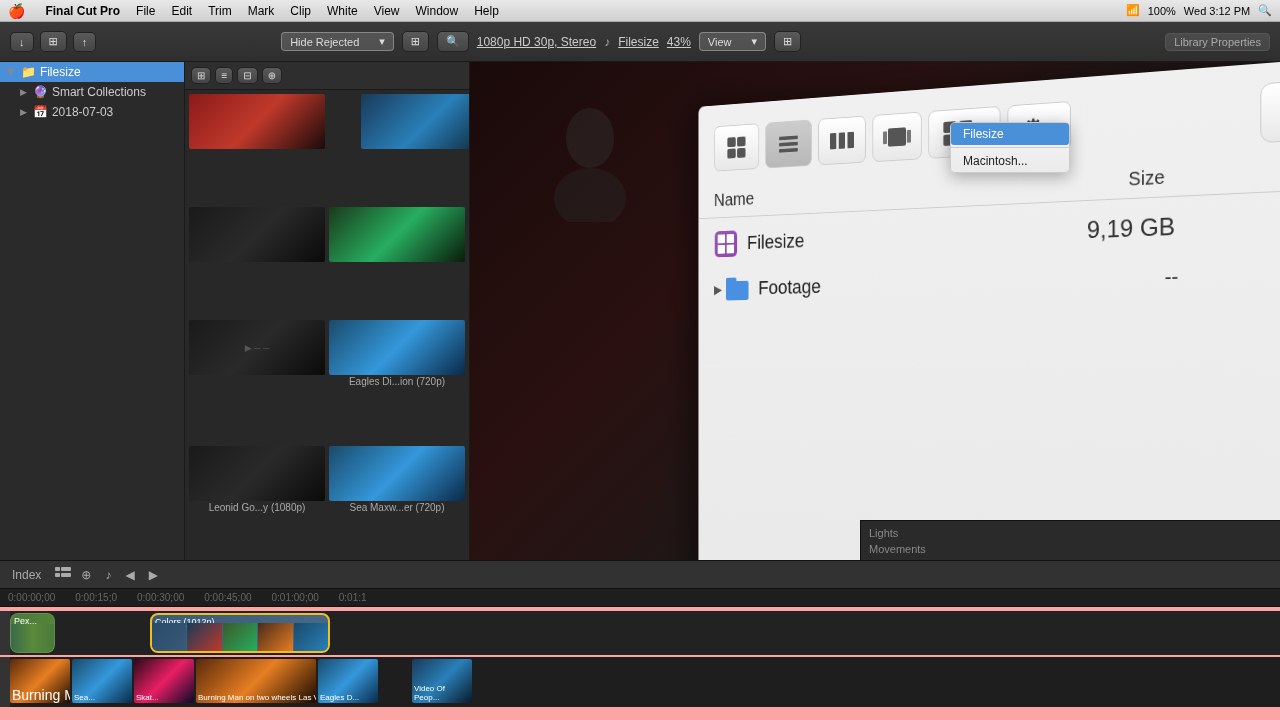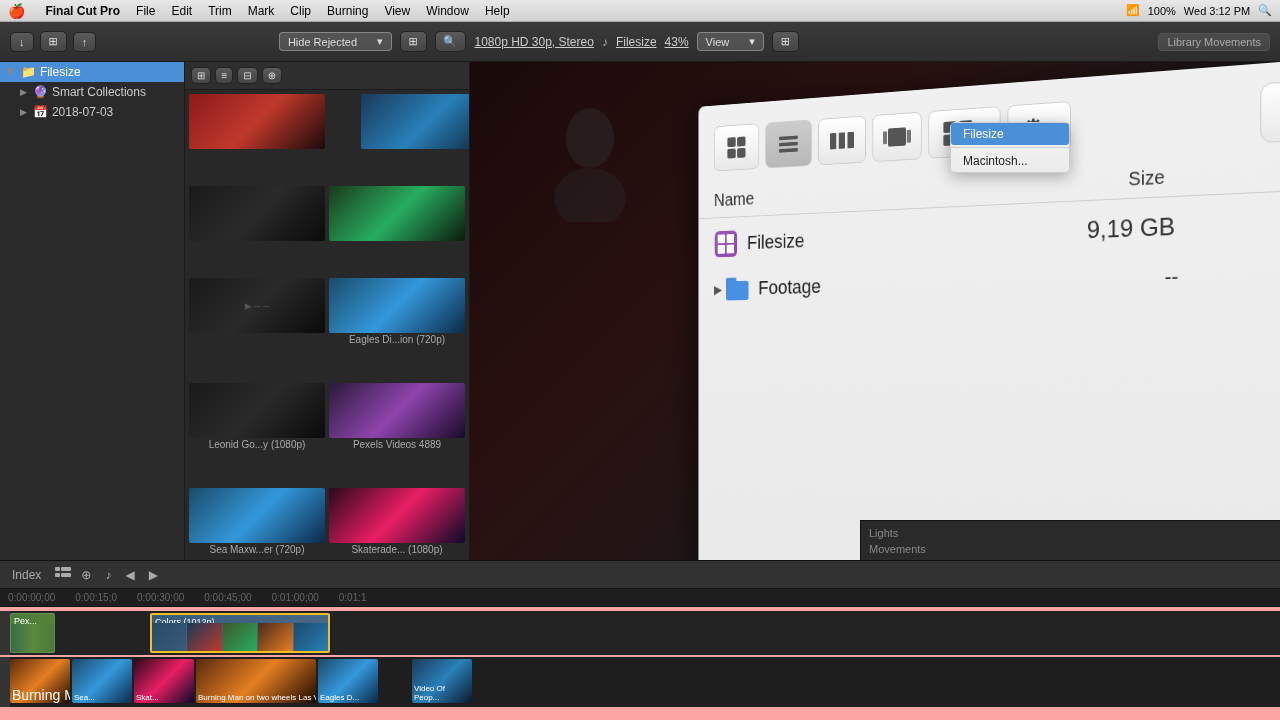--- a/index.html
+++ b/index.html
@@ -210,21 +210,21 @@
     }
     .timecode { font-size: 10px; color: #666; }
     .track-area { height: calc(160px - 28px - 18px); display: flex; flex-direction: column; gap: 2px; padding: 4px 0; }
     .track { display: flex; height: 44px; }
     .track-label { width: 10px; background: #333; }
     .track-content { flex: 1; background: #222; position: relative; overflow: hidden; }
 
     
     .clip {
       position: absolute; height: 40px; top: 2px;
-      border-radius: 2px; overflow: hidden; cursor: pointer;
+      border-radius: 8px; overflow: hidden; cursor: pointer;
       border: 1px solid rgba(255,255,255,0.1);
     }
     .clip-label { font-size: 9px; color: #fff; padding: 2px 3px; position: absolute; top: 0; left: 0; white-space: nowrap; }
     .bthumbs { width: 60px; height: 44px; background: #333; border-radius: 2px; flex-shrink: 0; overflow: hidden; }
 
     
     #effects-panel {
       position: absolute; bottom: 0; right: 0;
       width: 420px; height: 200px;
       background: #2a2a2a; border-left: 1px solid #111; border-top: 1px solid #111;
@@ -262,21 +262,21 @@
 <body>
 
 <div id="menubar">
   <span class="menu-apple">🍎</span>
   <span class="menu-app-name">Final Cut Pro</span>
   <span class="menu-item">File</span>
   <span class="menu-item">Edit</span>
   <span class="menu-item">Trim</span>
   <span class="menu-item">Mark</span>
   <span class="menu-item">Clip</span>
-  <span class="menu-item">Burning</span>
+  <span class="menu-item">White</span>
   <span class="menu-item">View</span>
   <span class="menu-item">Window</span>
   <span class="menu-item">Help</span>
   <div class="menu-right">
     <span>📶</span>
     <span>100%</span>
     <span>Wed 3:12 PM</span>
     <span>🔍</span>
   </div>
 </div>
@@ -302,21 +302,21 @@
     <span style="color:#aaa;font-size:12px">♪</span>
     <span class="toolbar-label">Filesize</span>
     <span class="toolbar-label">43%</span>
     <div class="dropdown-pill">
       <span>View</span>
       <span>▾</span>
     </div>
     <button class="toolbar-btn">⊞</button>
   </div>
   <div class="toolbar-right">
-    <span class="library-props-btn">Library Movements</span>
+    <span class="library-props-btn">Library Properties</span>
   </div>
 </div>
 
 <div id="main">
 
   <div id="sidebar">
     <div class="sidebar-item selected">
       <span class="sidebar-triangle open">▶</span>
       <span style="font-size:12px">📁</span>
       <span>Filesize</span>
@@ -363,24 +363,20 @@
 
       <div class="thumb-item">
         <div class="thumb-img t-sky" style="height:55px"></div>
         <div class="thumb-label">Eagles Di...ion (720p)</div>
       </div>
       <div class="thumb-item">
         <div class="thumb-img t-dark" style="height:55px"></div>
         <div class="thumb-label">Leonid Go...y (1080p)</div>
       </div>
 
-      <div class="thumb-item">
-        <div class="thumb-img t-purple" style="height:55px"></div>
-        <div class="thumb-label">Pexels Videos 4889</div>
-      </div>
       <div class="thumb-item">
         <div class="thumb-img t-sky" style="height:55px"></div>
         <div class="thumb-label">Sea Maxw...er (720p)</div>
       </div>
 
       <div class="thumb-item">
         <div class="thumb-img t-concert" style="height:55px"></div>
         <div class="thumb-label">Skaterade... (1080p)</div>
       </div>
       <div class="thumb-item">

